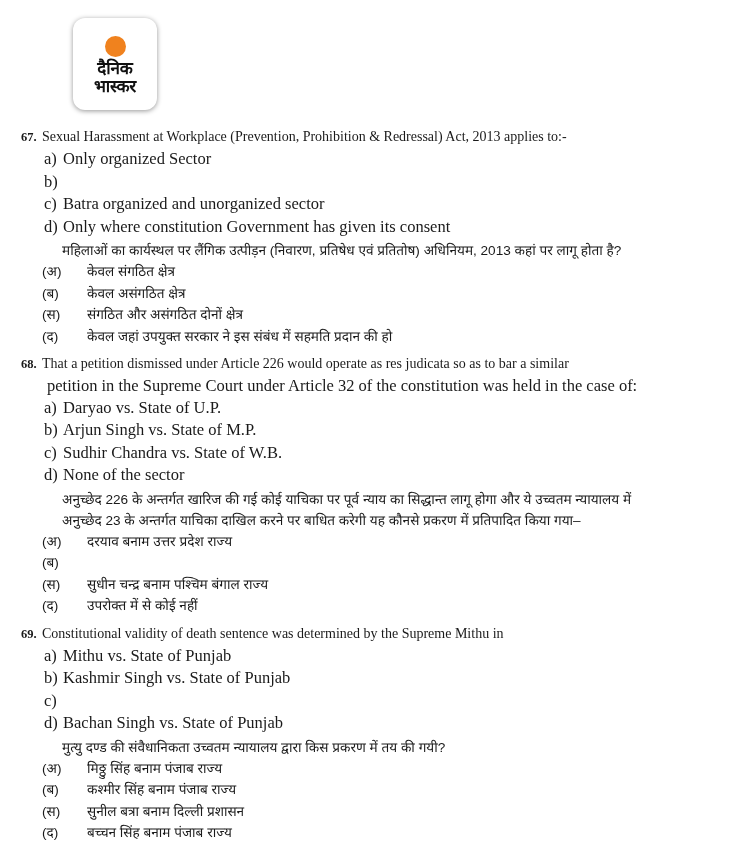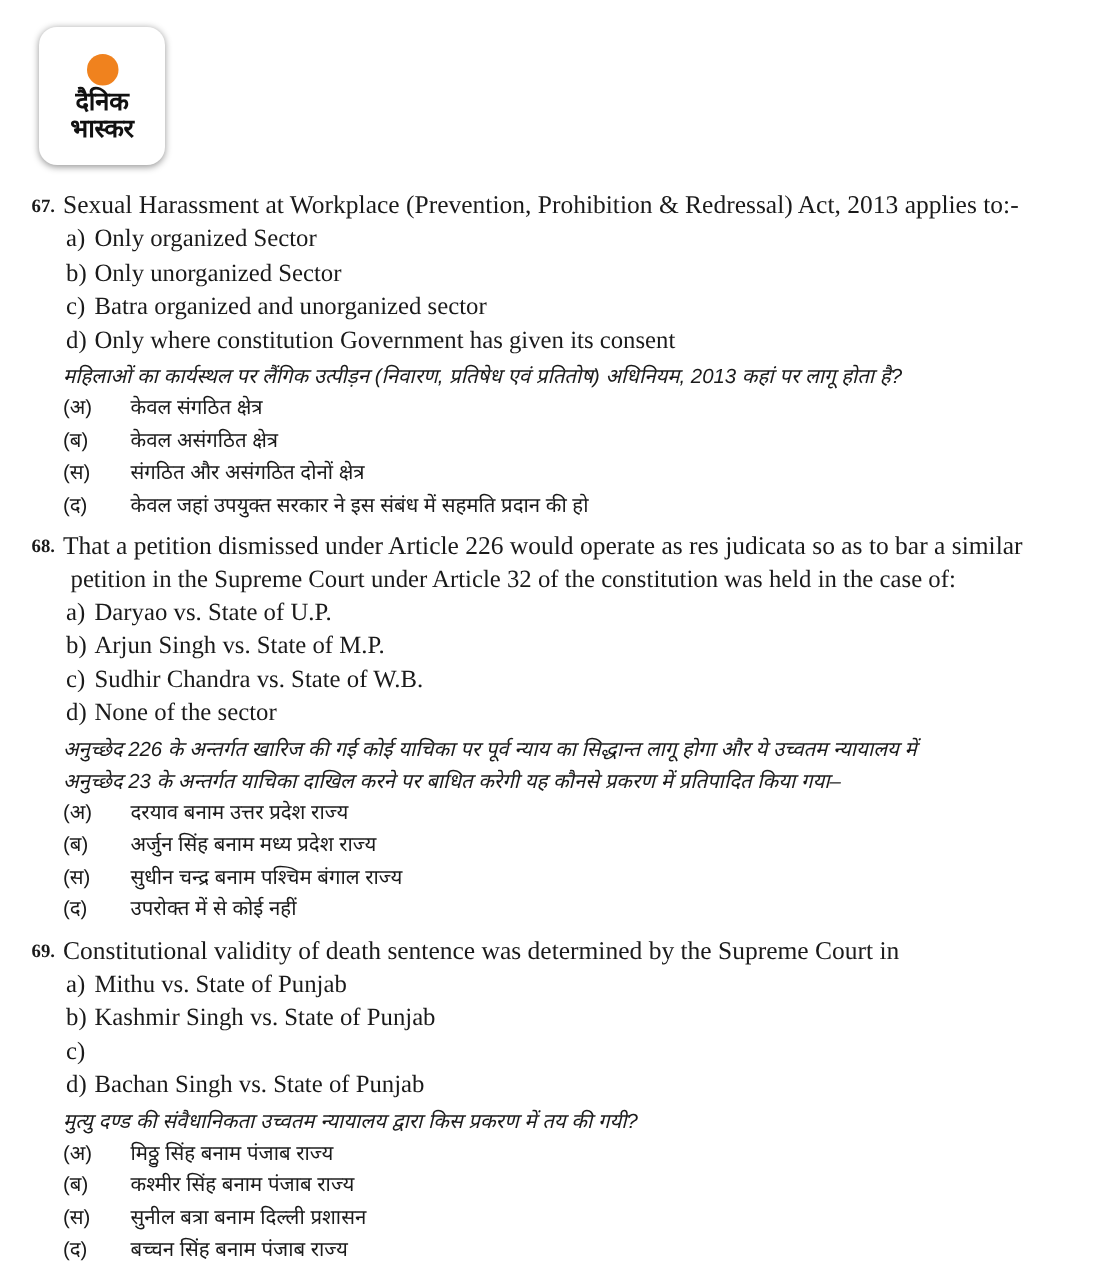--- a/index.html
+++ b/index.html
@@ -30,20 +30,21 @@
     height: 92px;
     background: #ffffff;
     border-radius: 12px;
     box-shadow: 0 1px 5px rgba(0,0,0,0.42);
     display: flex;
     flex-direction: column;
     align-items: center;
     justify-content: center;
     box-sizing: border-box;
     padding-top: 4px;
+    margin-left: 47px;
   }
   .logo-sun {
     width: 21px;
     height: 21px;
     border-radius: 50%;
     margin-bottom: 3px;
   }
   .logo-word {
     font-family: "DejaVu Sans", "Liberation Sans", sans-serif;
     font-weight: bold;
@@ -74,21 +75,21 @@
     font-family: "Liberation Serif", "DejaVu Serif", serif;
     font-weight: bold;
     font-size: 12.5px;
     line-height: 21px;
     width: 21px;
     flex: 0 0 21px;
     text-align: left;
     padding-top: 1px;
   }
   .qstem {
-    font-size: 17px;
+    font-size: 14px;
     line-height: 21.5px;
     flex: 1 1 auto;
   }
   .qstem-cont {
     font-size: 16.5px;
     line-height: 21.5px;
     padding-left: 47px;
     padding-right: 4px;
   }
 
@@ -105,23 +106,22 @@
   }
   .opt-en-text { flex: 1 1 auto; }
 
   
   .hi {
     font-family: "Liberation Sans", "DejaVu Sans", sans-serif;
     font-size: 13.6px;
     line-height: 21px;
   }
   .hi-stem {
-    padding-left: 42px;
-    padding-right: 18px;
-    font-style: italic;
+    padding-left: 62px;
+    padding-right: 18px;
   }
   .hi-stem.justify {
     text-align: justify;
     text-justify: inter-word;
   }
   .opt-hi {
     display: flex;
     padding-left: 42px;
     padding-right: 18px;
     line-height: 21.5px;
@@ -151,21 +151,20 @@
     <div class="qrow">
       <div class="qnum">67.</div>
       <div class="qstem">Sexual Harassment at Workplace (Prevention, Prohibition &amp; Redressal) Act, 2013 applies to:-</div>
     </div>
     <div class="opt-en">
       <span class="opt-en-tag">a)</span>
       <span class="opt-en-text">Only organized Sector</span>
     </div>
     <div class="opt-en">
       <span class="opt-en-tag">b)</span>
-      <span class="opt-en-text">Only unorganized Sector</span>
     </div>
     <div class="opt-en">
       <span class="opt-en-tag">c)</span>
       <span class="opt-en-text">Batra organized and unorganized sector</span>
     </div>
     <div class="opt-en">
       <span class="opt-en-tag">d)</span>
       <span class="opt-en-text">Only where constitution Government has given its consent</span>
     </div>
     <div class="sp-2"></div>
@@ -214,38 +213,37 @@
     </div>
     <div class="sp-2"></div>
     <div class="hi hi-stem justify">अनुच्छेद 226 के अन्तर्गत खारिज की गई कोई याचिका पर पूर्व न्याय का सिद्धान्त लागू होगा और ये उच्वतम न्यायालय में</div>
     <div class="hi hi-stem">अनुच्छेद 23 के अन्तर्गत याचिका दाखिल करने पर बाधित करेगी यह कौनसे प्रकरण में प्रतिपादित किया गया–</div>
     <div class="hi opt-hi">
       <span class="opt-hi-tag">(अ)</span>
       <span class="opt-hi-text">दरयाव बनाम उत्तर प्रदेश राज्य</span>
     </div>
     <div class="hi opt-hi">
       <span class="opt-hi-tag">(ब)</span>
-      <span class="opt-hi-text">अर्जुन सिंह बनाम मध्य प्रदेश राज्य</span>
     </div>
     <div class="hi opt-hi">
       <span class="opt-hi-tag">(स)</span>
       <span class="opt-hi-text">सुधीन चन्द्र बनाम पश्चिम बंगाल राज्य</span>
     </div>
     <div class="hi opt-hi">
       <span class="opt-hi-tag">(द)</span>
       <span class="opt-hi-text">उपरोक्त में से कोई नहीं</span>
     </div>
   </div>
 
   <div class="sp-4"></div>
 
   <div class="qblock">
     <div class="qrow">
       <div class="qnum">69.</div>
-      <div class="qstem">Constitutional validity of death sentence was determined by the Supreme Court in</div>
+      <div class="qstem">Constitutional validity of death sentence was determined by the Supreme Mithu in</div>
     </div>
     <div class="opt-en">
       <span class="opt-en-tag">a)</span>
       <span class="opt-en-text">Mithu vs. State of Punjab</span>
     </div>
     <div class="opt-en">
       <span class="opt-en-tag">b)</span>
       <span class="opt-en-text">Kashmir Singh vs. State of Punjab</span>
     </div>
     <div class="opt-en">

